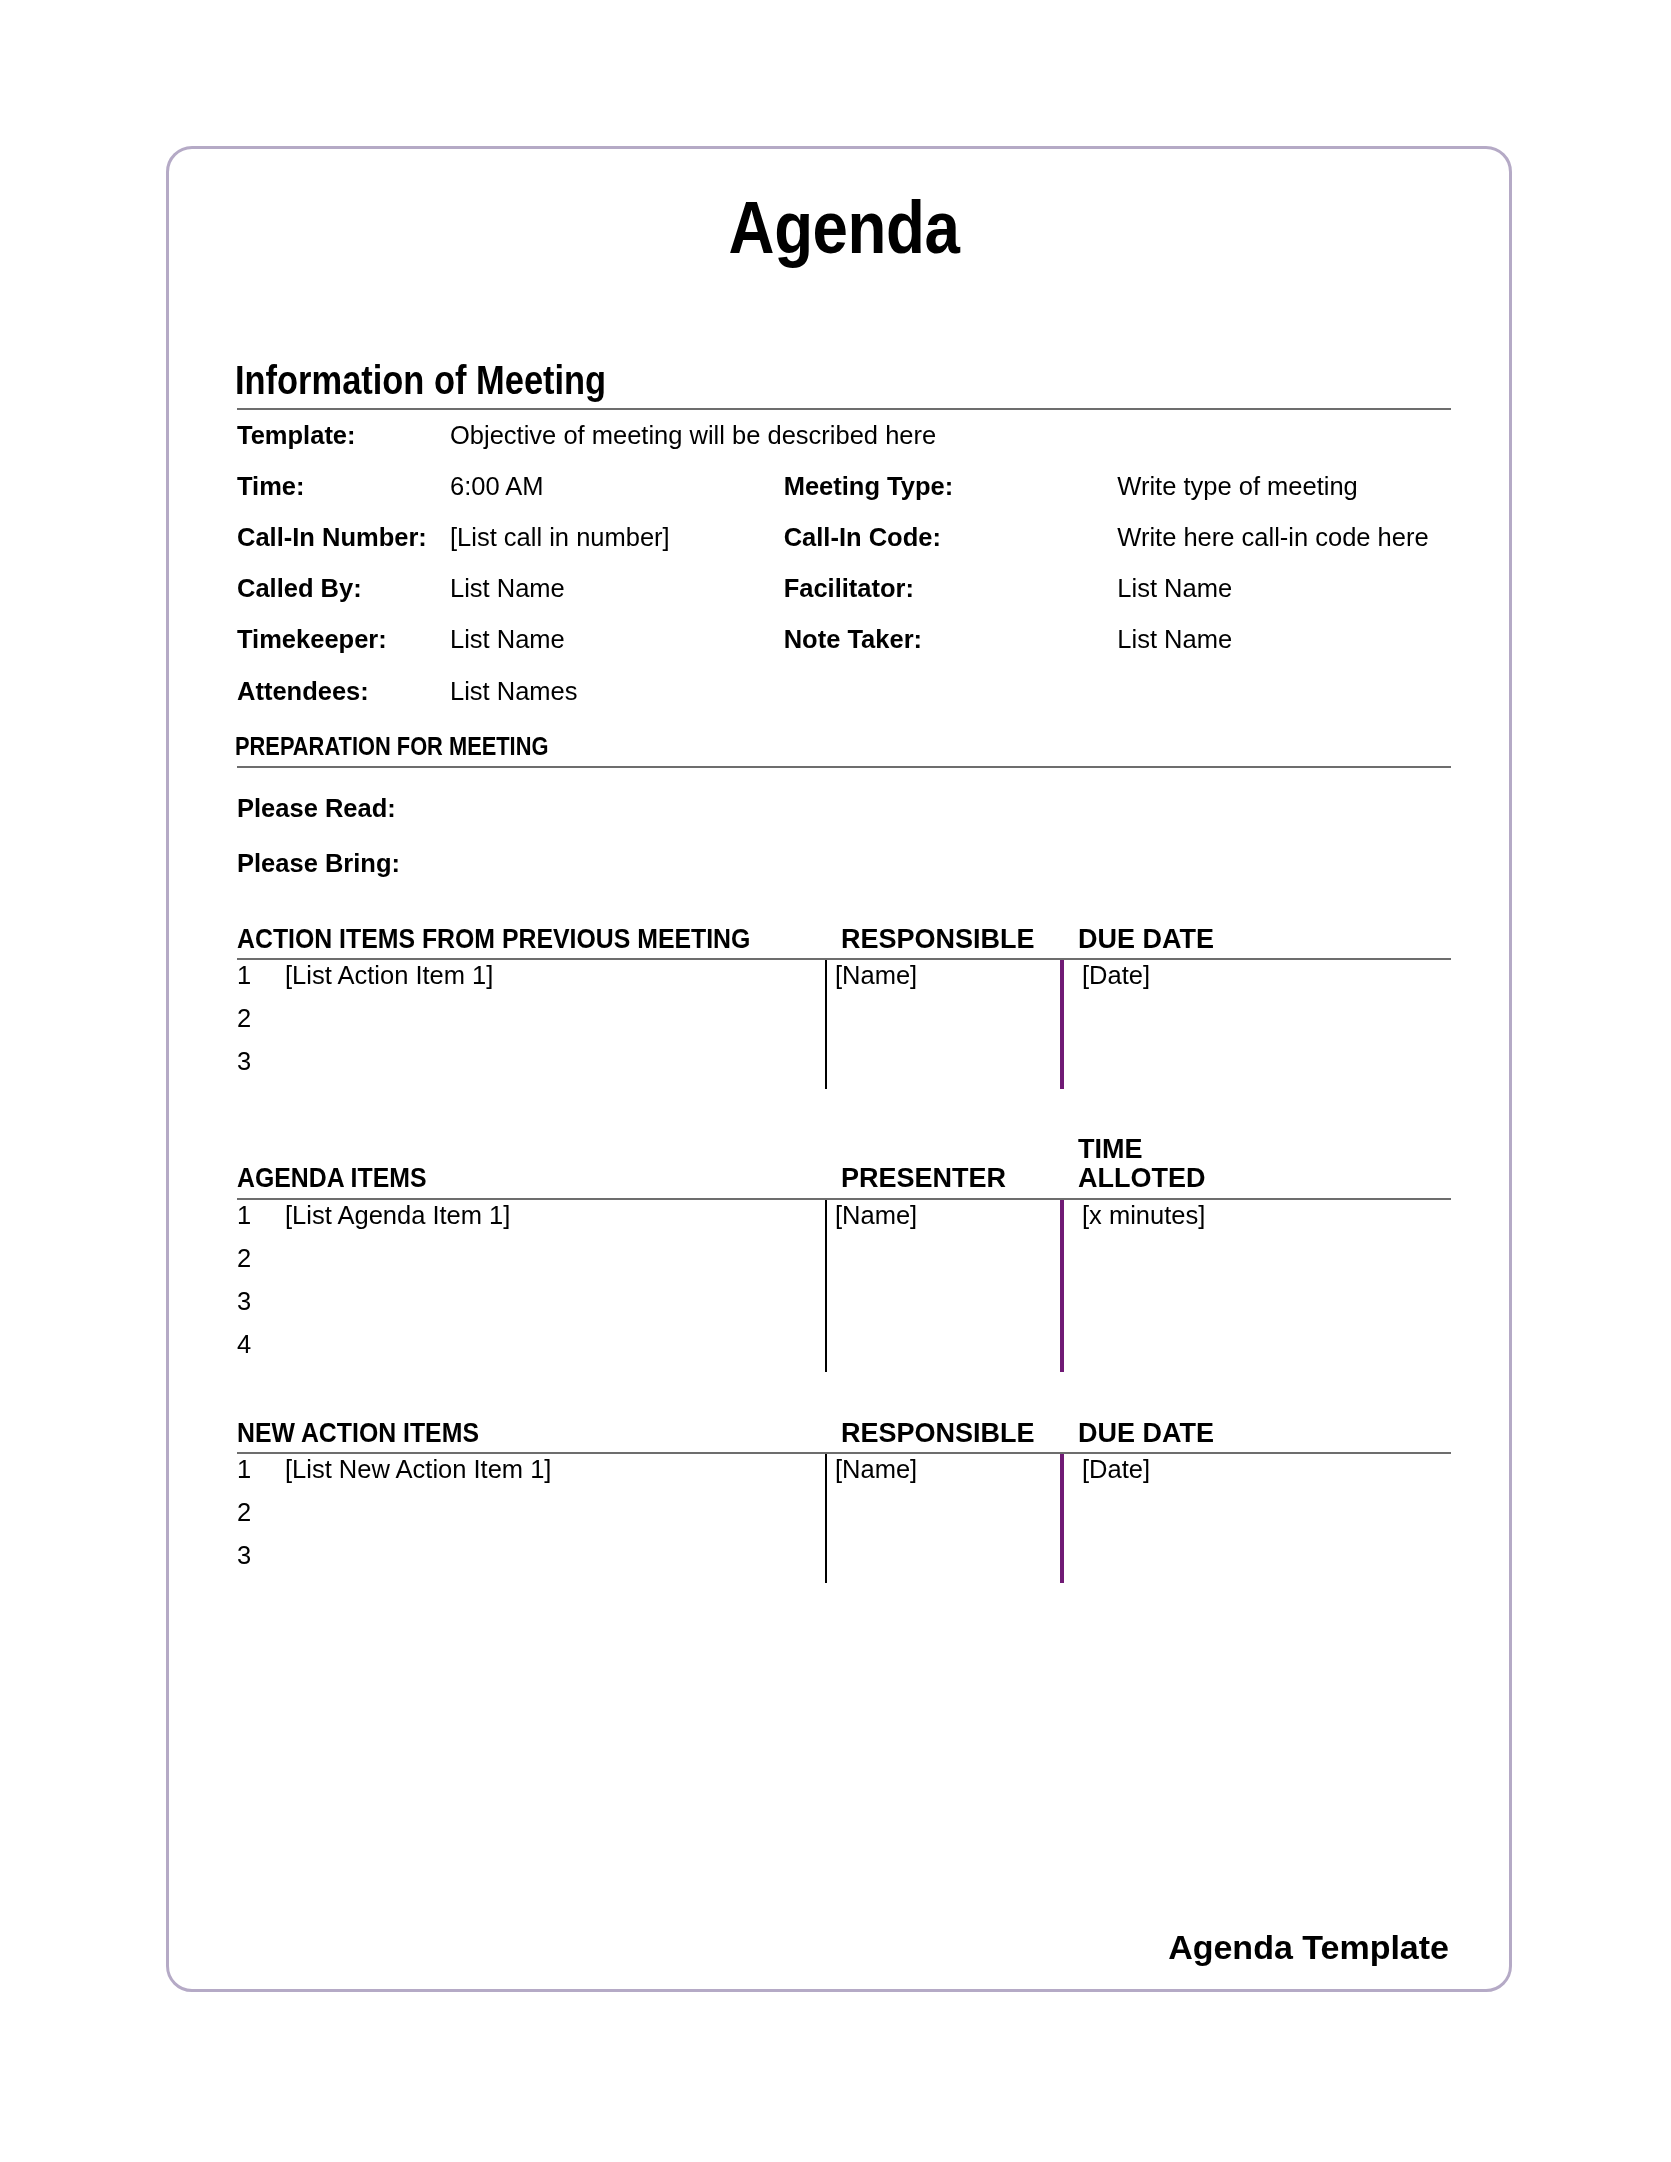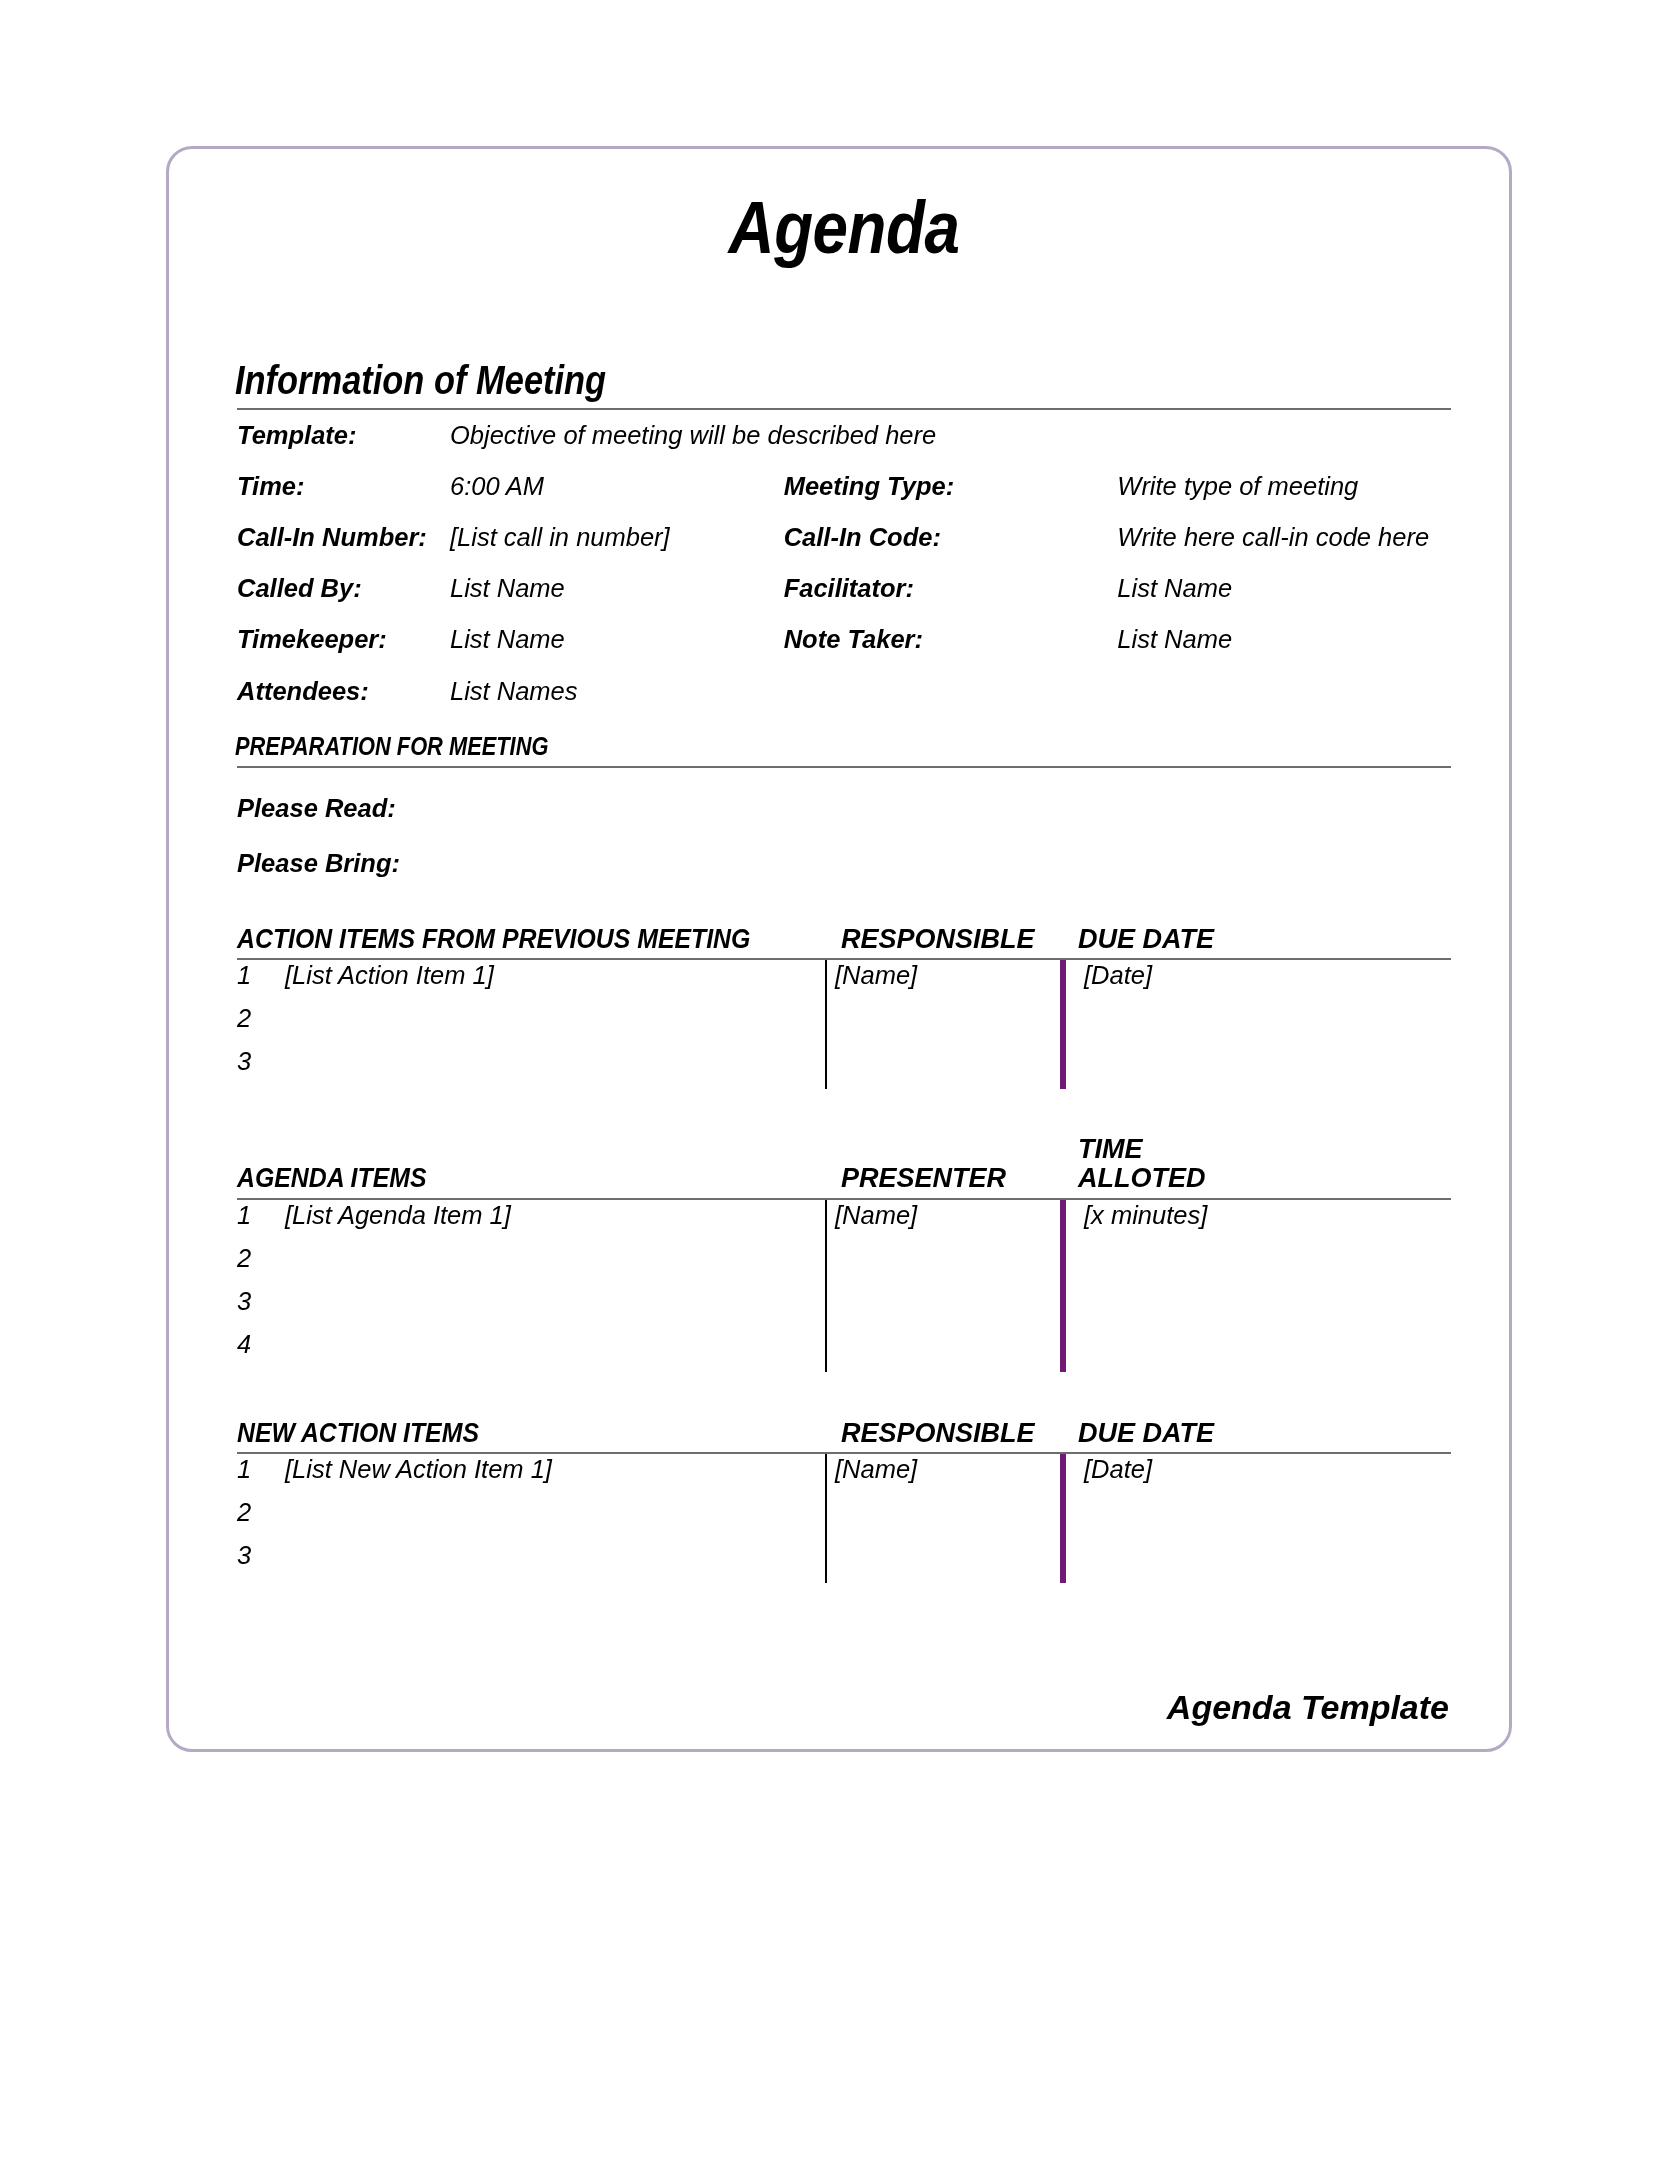--- a/index.html
+++ b/index.html
@@ -15,26 +15,25 @@
     position: relative;
     overflow: hidden;
   }
 
   
   .sheet {
     position: absolute;
     left: 166px;
     top: 146px;
     width: 1346px;
-    height: 1606px;
+    height: 1846px;
     border: 3px solid #b5aac6;
     border-radius: 26px;
     background: #ffffff;
     box-sizing: border-box;
-    font-style: italic;
   }
   .sheet-inner {
     position: absolute;
     left: 40px;
     top: 20px;
     right: 30px;
     bottom: 14px;
   }
 
   
@@ -147,21 +146,21 @@
     box-sizing: border-box;
   }
   .col-mid {
     flex: 0 0 235px;
     border-left: 2px solid #000;
     box-sizing: border-box;
     padding-left: 8px;
   }
   .col-right {
     flex: 1 1 auto;
-    border-left: 6px solid #701a75;
+    border-left: 4px solid #701a75;
     box-sizing: border-box;
     padding-left: 18px;
   }
   .row-line {
     font-size: 25.5px;
     line-height: 1.2;
     height: 43px;
     display: flex;
     align-items: flex-start;
   }

